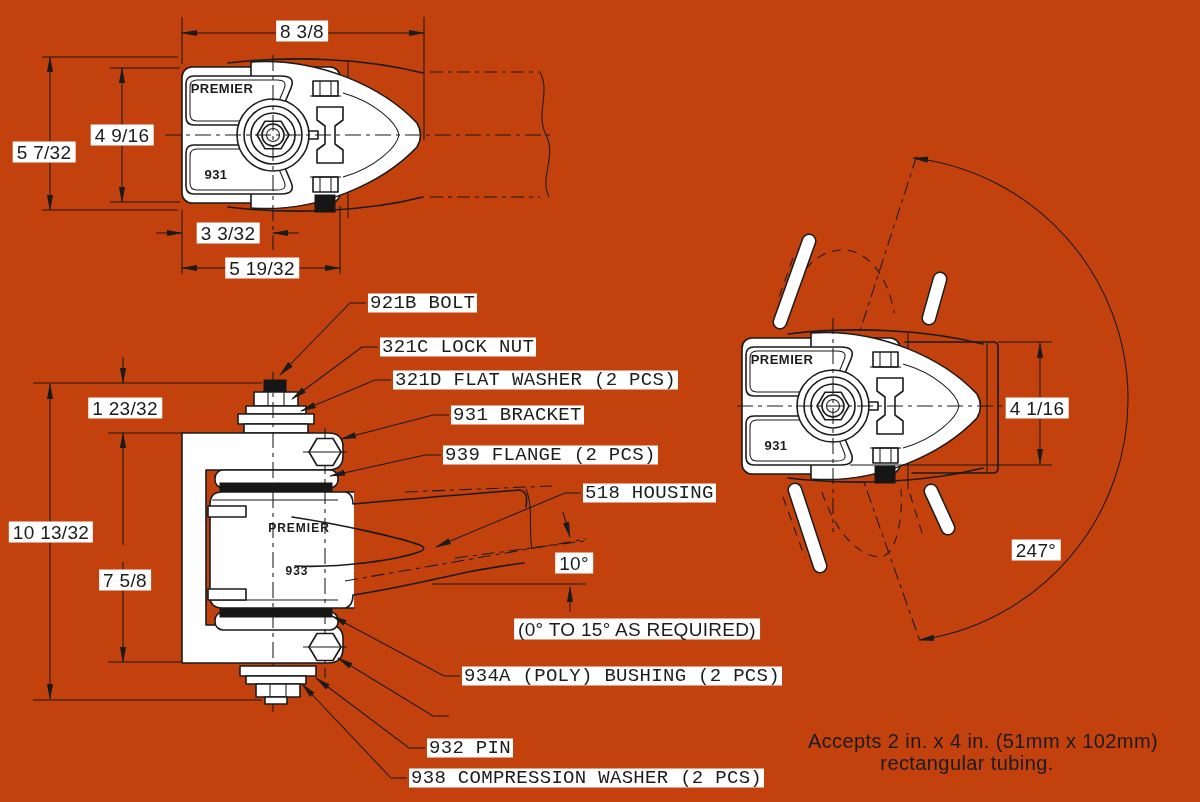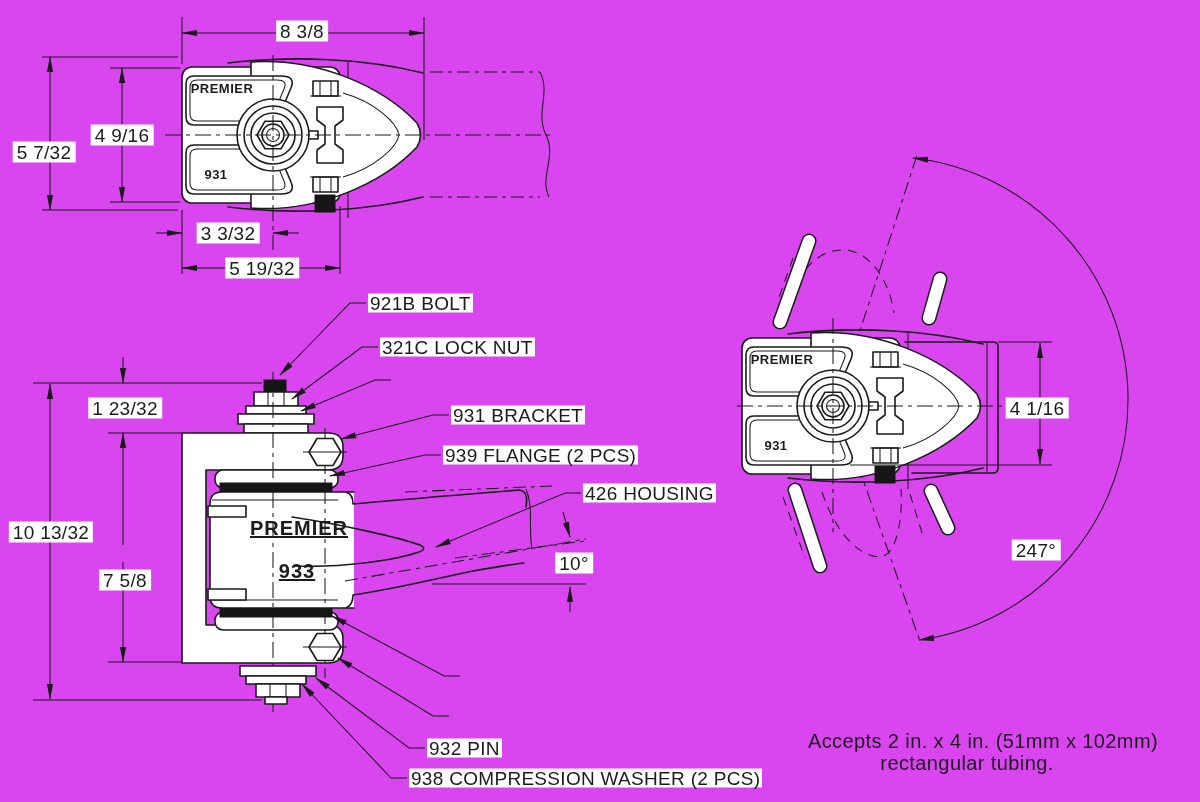--- a/index.html
+++ b/index.html
@@ -1,35 +1,35 @@
 <!DOCTYPE html>
 <html><head>
 <meta charset="utf-8">
 <style>
   html,body{margin:0;padding:0;background:#ffffff;}
-  .canvas{position:relative;width:1200px;height:802px;background:#d946ef;overflow:hidden;
+  .canvas{position:relative;width:1200px;height:802px;background:#c2410c;overflow:hidden;
           font-family:"Liberation Sans","DejaVu Sans",sans-serif;color:#1b1b1b;}
   .canvas svg{position:absolute;left:0;top:0;}
   
   .ln{fill:none;stroke:#1b1b1b;stroke-width:1.6;stroke-linecap:round;stroke-linejoin:round;}
   .thin{fill:none;stroke:#1b1b1b;stroke-width:1.05;stroke-linecap:butt;}
   .body{fill:#ffffff;stroke:#1b1b1b;stroke-width:1.6;stroke-linejoin:round;}
   .dark{fill:#161616;stroke:#161616;}
   .cl{fill:none;stroke:#1b1b1b;stroke-width:1.05;stroke-dasharray:16 5 4 5;}
   .ph{fill:none;stroke:#1b1b1b;stroke-width:1.05;stroke-dasharray:13 5 4 5;}
   .dsh{fill:none;stroke:#1b1b1b;stroke-width:1.05;stroke-dasharray:9 7;}
   .capA{fill:none;stroke:#1b1b1b;stroke-width:15;stroke-linecap:round;}
   .capB{fill:none;stroke:#ffffff;stroke-width:12;stroke-linecap:round;}
   .svgtxt{font-family:"Liberation Sans","DejaVu Sans",sans-serif;font-size:13px;font-weight:600;
           letter-spacing:0.5px;fill:#1b1b1b;}
   
   .t{position:absolute;white-space:nowrap;font-size:19px;letter-spacing:0.3px;line-height:1;}
   .dim{transform:translate(-50%,-50%);background:#ffffff;padding:1px 4px;}
-  .callout{transform:translate(0,-50%);background:#ffffff;padding:0 2px;}
-  .eng{transform:translate(-50%,-50%);font-weight:600;letter-spacing:1px;font-size:20px;text-decoration:underline;}
+  .callout{transform:translate(0,-50%);background:#ffffff;padding:0 2px;font-family:Liberation Mono, monospace;}
+  .eng{transform:translate(-50%,-50%);font-weight:600;letter-spacing:1px;font-size:12px;}
   .note{transform:translate(-50%,-50%);font-size:20px;letter-spacing:0.4px;}
 </style>
 </head>
 <body>
 
 <div class="canvas">
 
 <svg width="1200" height="802" viewBox="0 0 1200 802">
   <defs>
     <marker id="ae" viewBox="0 0 16 8" refX="15" refY="4" markerWidth="16" markerHeight="8" markerUnits="userSpaceOnUse" orient="auto">
@@ -199,26 +199,29 @@
 <div class="t dim" style="left:262px;top:268px">5 19/32</div>
 
 <div class="t dim" style="left:125px;top:408px">1 23/32</div>
 <div class="t dim" style="left:51px;top:532px">10 13/32</div>
 <div class="t dim" style="left:125px;top:580px">7 5/8</div>
 
 <div class="t eng" style="left:299px;top:528px">PREMIER</div>
 <div class="t eng" style="left:297px;top:571px">933</div>
 
 <div class="t dim" style="left:574px;top:563px">10°</div>
+<div class="t dim" style="left:637px;top:629px">(0° TO 15° AS REQUIRED)</div>
 
 <div class="t callout" style="left:368px;top:303px">921B BOLT</div>
 <div class="t callout" style="left:380px;top:347px">321C LOCK NUT</div>
+<div class="t callout" style="left:393px;top:380px">321D FLAT WASHER (2 PCS)</div>
 <div class="t callout" style="left:451px;top:415px">931 BRACKET</div>
 <div class="t callout" style="left:443px;top:455px">939 FLANGE (2 PCS)</div>
-<div class="t callout" style="left:583px;top:493px">426 HOUSING</div>
+<div class="t callout" style="left:583px;top:493px">518 HOUSING</div>
+<div class="t callout" style="left:462px;top:676px">934A (POLY) BUSHING (2 PCS)</div>
 <div class="t callout" style="left:427px;top:748px">932 PIN</div>
 <div class="t callout" style="left:409px;top:778px">938 COMPRESSION WASHER (2 PCS)</div>
 
 <div class="t dim" style="left:1037px;top:408px">4 1/16</div>
 <div class="t dim" style="left:1036px;top:550px">247°</div>
 
 <div class="t note" style="left:983px;top:741px">Accepts 2 in. x 4 in. (51mm x 102mm)</div>
 <div class="t note" style="left:967px;top:763px">rectangular tubing.</div>
 
 </div>

